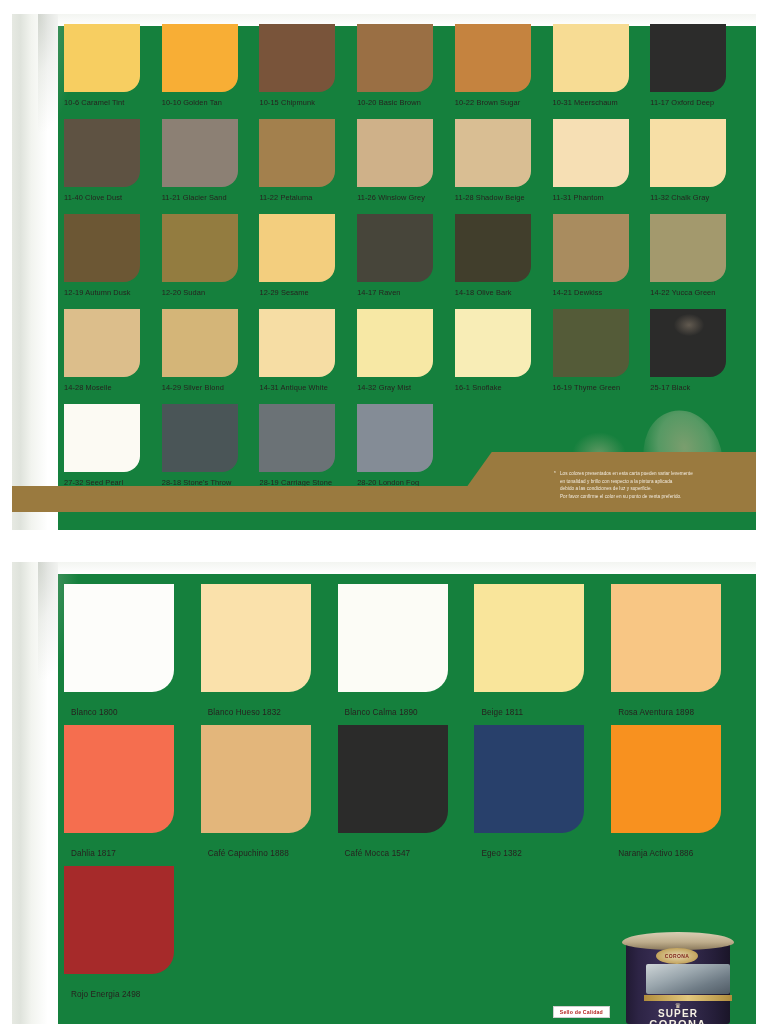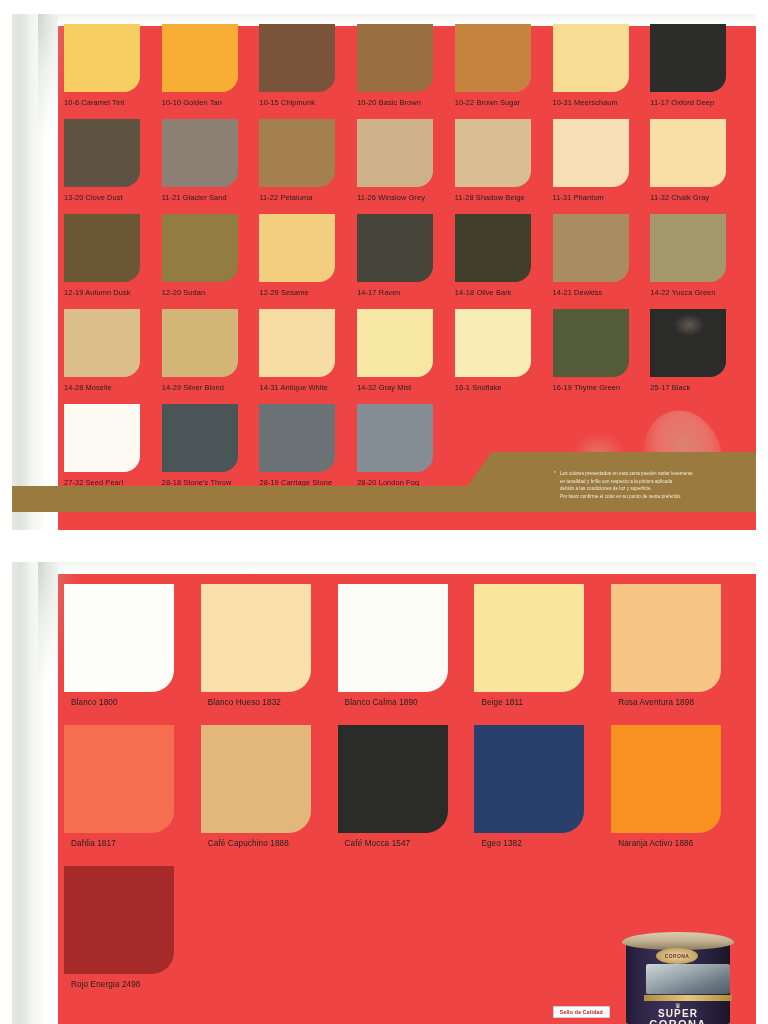--- a/index.html
+++ b/index.html
@@ -16,21 +16,21 @@
   #page {
     position: relative;
     width: 768px;
     height: 1024px;
     background: #ffffff;
   }
 
   
   .sheet {
     position: absolute;
-    background: #ef4444;
+    background: #15803d;
     overflow: hidden;
   }
 
   #sheet-1 {
     left: 12px;
     top: 14px;
     width: 744px;
     height: 516px;
   }
 
@@ -114,21 +114,21 @@
   }
   .swatch-label {
     margin-top: 6px;
     font-size: 7.4px;
     color: #26221f;
     font-family: "Liberation Sans", sans-serif;
     letter-spacing: 0.1px;
     white-space: nowrap;
   }
   #grid-2 .swatch-label {
-    margin-top: 6px;
+    margin-top: 16px;
     font-size: 8.2px;
     padding-left: 7px;
   }
 
   
   .footer-band {
     position: absolute;
     left: 0;
     bottom: 18px;
     width: 100%;
@@ -329,21 +329,21 @@
         <div class="swatch-cell">
           <div class="swatch-chip" style="background: rgb(247, 220, 148);"></div>
           <div class="swatch-label">10-31 Meerschaum</div>
         </div>
         <div class="swatch-cell">
           <div class="swatch-chip" style="background: rgb(44, 44, 43);"></div>
           <div class="swatch-label">11-17 Oxford Deep</div>
         </div>
         <div class="swatch-cell">
           <div class="swatch-chip" style="background: rgb(94, 82, 66);"></div>
-          <div class="swatch-label">13-20 Clove Dust</div>
+          <div class="swatch-label">11-40 Clove Dust</div>
         </div>
         <div class="swatch-cell">
           <div class="swatch-chip" style="background: rgb(140, 128, 116);"></div>
           <div class="swatch-label">11-21 Glacier Sand</div>
         </div>
         <div class="swatch-cell">
           <div class="swatch-chip" style="background: rgb(163, 128, 77);"></div>
           <div class="swatch-label">11-22 Petaluma</div>
         </div>
         <div class="swatch-cell">

